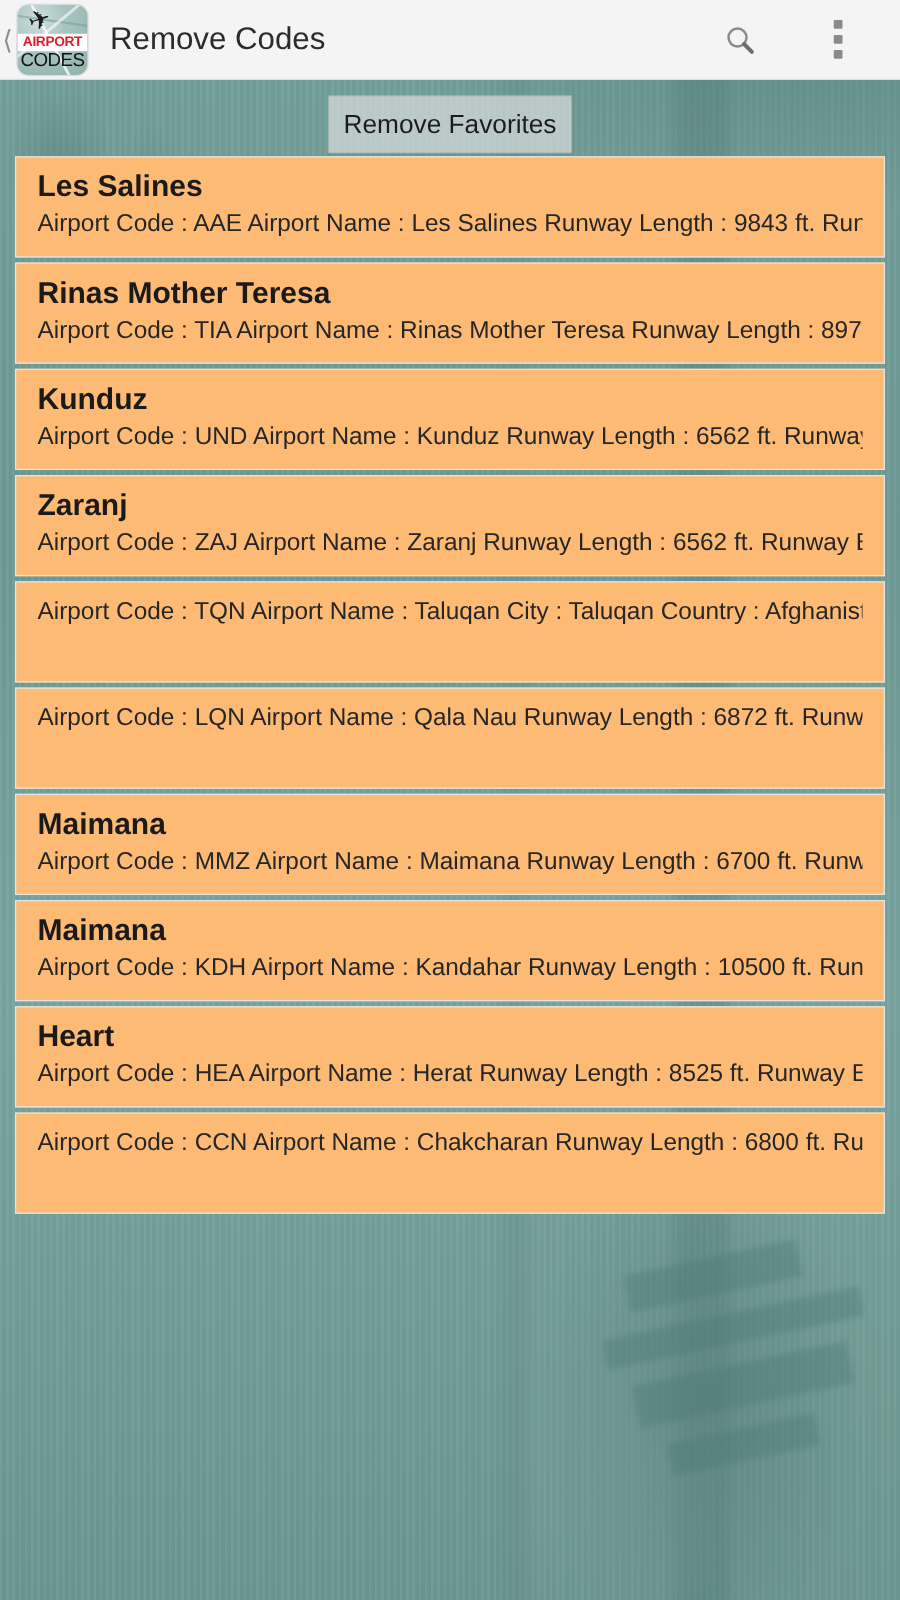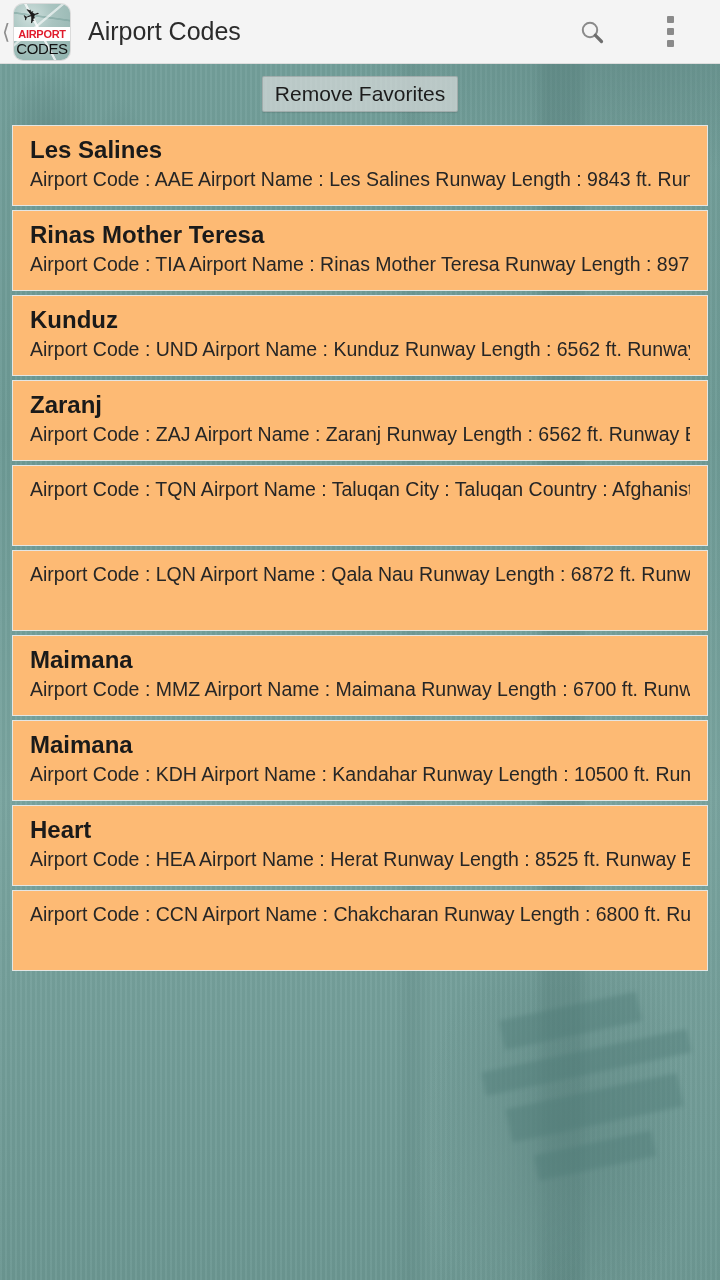--- a/index.html
+++ b/index.html
@@ -147,21 +147,21 @@
     display:block; width:7px; height:7px;
     background:#8a8a8a; border-radius:1px;
   }
   .ab-action.menu { margin-right:22px; }
   .ab-action.search { margin-right:22px; }
 
   
   .fav-btn {
     position:absolute;
     left:262px; top:76px;
-    width:196px; height:36px;
+    width:196px; height:47px;
     background:rgba(225,225,225,.66);
     border:1px solid rgba(140,150,150,.55);
     border-radius:2px;
     color:#1c1c1c;
     font-size:21px;
     display:flex; align-items:center; justify-content:center;
     z-index:4;
     box-shadow:0 1px 1px rgba(0,0,0,.10);
   }
 
@@ -212,21 +212,21 @@
 
     <div class="back-chevron">⟨</div>
 
     <div class="app-icon">
       <div class="maplines"></div>
       <div class="plane">✈</div>
       <div class="w-airport">AIRPORT</div>
       <div class="w-codes">CODES</div>
     </div>
 
-    <div class="ab-title">Airport Codes</div>
+    <div class="ab-title">Remove Codes</div>
 
     <div class="ab-spacer"></div>
 
     <div class="ab-action search">
       <span class="search-icon">
         <svg width="26" height="26" viewBox="0 0 26 26">
           <circle cx="11" cy="11" r="7.2" fill="none" stroke="#8a8a8a" stroke-width="2"></circle>
           <line x1="16.2" y1="16.2" x2="22.5" y2="22.5" stroke="#6e6e6e" stroke-width="3.2" stroke-linecap="round"></line>
         </svg>
       </span>

